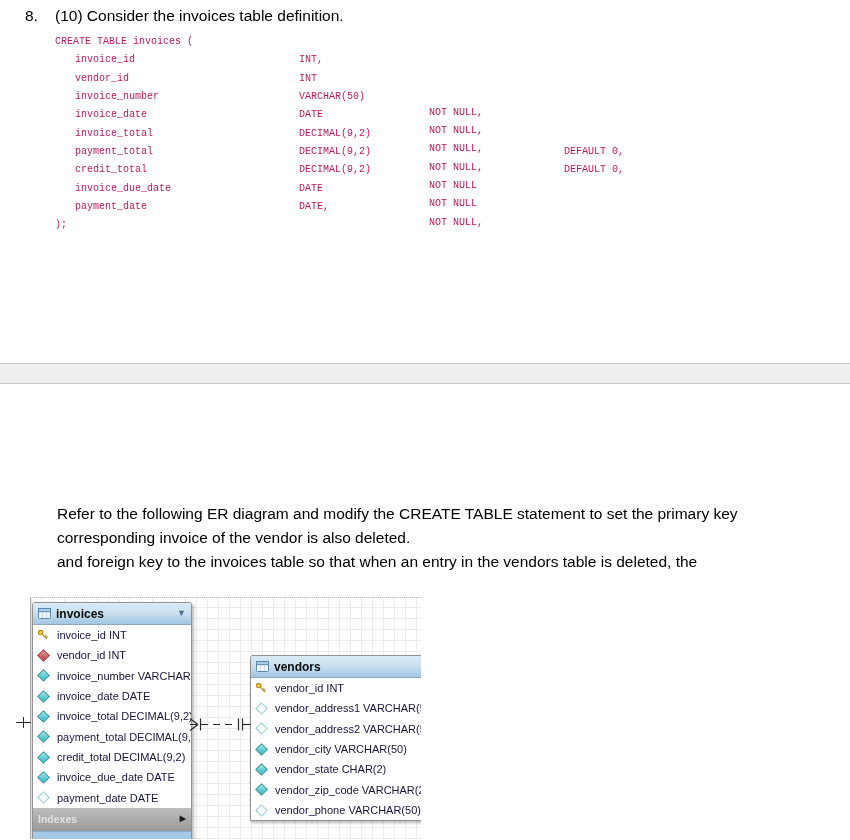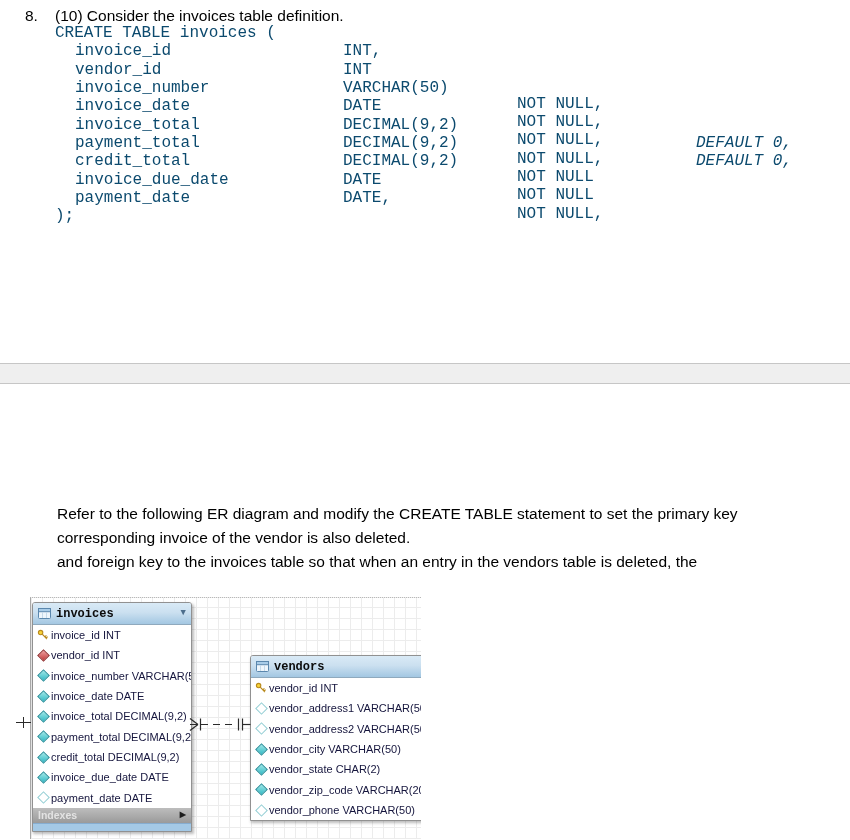--- a/index.html
+++ b/index.html
@@ -4,28 +4,28 @@
 <style>
   html,body{margin:0;padding:0;background:#fff;}
   #page{position:relative;width:850px;height:840px;background:#fff;overflow:hidden;
         font-family:"Liberation Sans",sans-serif;color:#000;}
 
   
   .q-number{position:absolute;left:25px;top:7px;font-size:15.5px;}
   .q-title{position:absolute;left:55px;top:7px;font-size:15.5px;}
 
   
-  .sql-block{position:absolute;left:55px;top:24px;font-family:"Liberation Mono","DejaVu Sans Mono",monospace;
-             font-size:16px;line-height:18.35px;white-space:pre;color:#0c4a6e;}
+  .sql-block{position:absolute;left:55px;top:33px;font-family:"Liberation Mono","DejaVu Sans Mono",monospace;
+             font-size:10px;line-height:18.35px;white-space:pre;color:#be185d;}
   .sql-line{height:18.35px;display:flex;}
-  .sql-line.cols{padding-left:20px;gap:44px;}
+  .sql-line.cols{padding-left:20px;}
   .sql-cell.c-name{display:inline-block;width:200px;}
   .sql-cell.c-type{display:inline-block;width:130px;margin-left:24px;}
   .sql-cell.c-null{display:inline-block;width:135px;margin-top:34px;}
-  .sql-cell.c-def{display:inline-block;font-style:italic;}
+  .sql-cell.c-def{display:inline-block;}
 
   
   .page-band{position:absolute;left:0;top:363px;width:850px;height:19px;background:#efefef;
              border-top:1px solid #c6c6c6;border-bottom:1px solid #c6c6c6;}
 
   
   .instruction{position:absolute;left:57px;top:502px;width:780px;font-size:15.5px;line-height:24px;}
 
   
   .diagram{position:absolute;left:30px;top:597px;width:390px;height:241px;overflow:hidden;
@@ -35,31 +35,31 @@
              repeating-linear-gradient(90deg,#ececec 0 1px,transparent 1px 11px),
              repeating-linear-gradient(0deg,#e1e1e1 0 1px,transparent 1px 55px),
              repeating-linear-gradient(90deg,#e1e1e1 0 1px,transparent 1px 55px);}
   .er-table{position:absolute;background:#fff;border:1px solid #919191;border-radius:3px 3px 0 0;
             box-shadow:1.5px 2px 3px rgba(60,60,60,.35);}
   .t-invoices{left:1px;top:4px;width:158px;}
   .t-vendors{left:219px;top:57px;width:200px;}
   .er-header{height:21px;display:flex;align-items:center;gap:5px;padding:0 5px;
              background:linear-gradient(#d9eaf6,#cbe0f0 45%,#a3c7e2);
              border-bottom:1px solid #8fa9bd;border-radius:2px 2px 0 0;
-             font-size:12px;font-weight:bold;color:#0b0b0b;font-family:Liberation Mono, monospace;}
+             font-size:12px;font-weight:bold;color:#0b0b0b;}
   .er-menu-arrow{margin-left:auto;font-size:9px;color:#4d6e8c;line-height:1;}
   .er-rows{background:#fff;}
-  .er-row{height:20.33px;display:flex;align-items:center;gap:2px;padding:0 4px;
+  .er-row{height:20.33px;display:flex;align-items:center;gap:8px;padding:0 4px;
           font-size:11px;color:#15153d;white-space:nowrap;overflow:hidden;}
   .dm{width:7px;height:7px;transform:rotate(45deg);flex:0 0 auto;margin-left:1px;}
   .dm-col{background:linear-gradient(135deg,#9fe8e8,#33b9c4);border:1px solid #1f8a96;}
   .dm-colnull{background:#fff;border:1px solid #93ced4;}
   .dm-fk{background:linear-gradient(135deg,#efa0a0,#c23b3b);border:1px solid #8c2525;}
   .icon-cell{width:12px;height:12px;display:flex;align-items:center;justify-content:center;flex:0 0 auto;}
-  .er-footer{height:15px;display:flex;align-items:center;justify-content:space-between;padding:0 5px;
+  .er-footer{height:23px;display:flex;align-items:center;justify-content:space-between;padding:0 5px;
              background:linear-gradient(#bdbdbd,#9a9a9a);color:#e3e3e3;font-size:10.5px;font-weight:bold;}
   .er-expander{color:#1c1c1c;font-size:8px;line-height:1;}
   .er-strip{height:7px;background:#a4c9e6;border-top:1px solid #86add0;}
   .rel-svg{position:absolute;left:0;top:0;pointer-events:none;}
   .rel-stub{position:absolute;left:16px;top:722px;width:15px;height:0;border-top:1.5px solid #2a2a2a;}
   .rel-stub-tick{position:absolute;left:23px;top:717px;width:0;height:11px;border-left:1.5px solid #2a2a2a;}
 </style>
 </head>
 <body>
 

